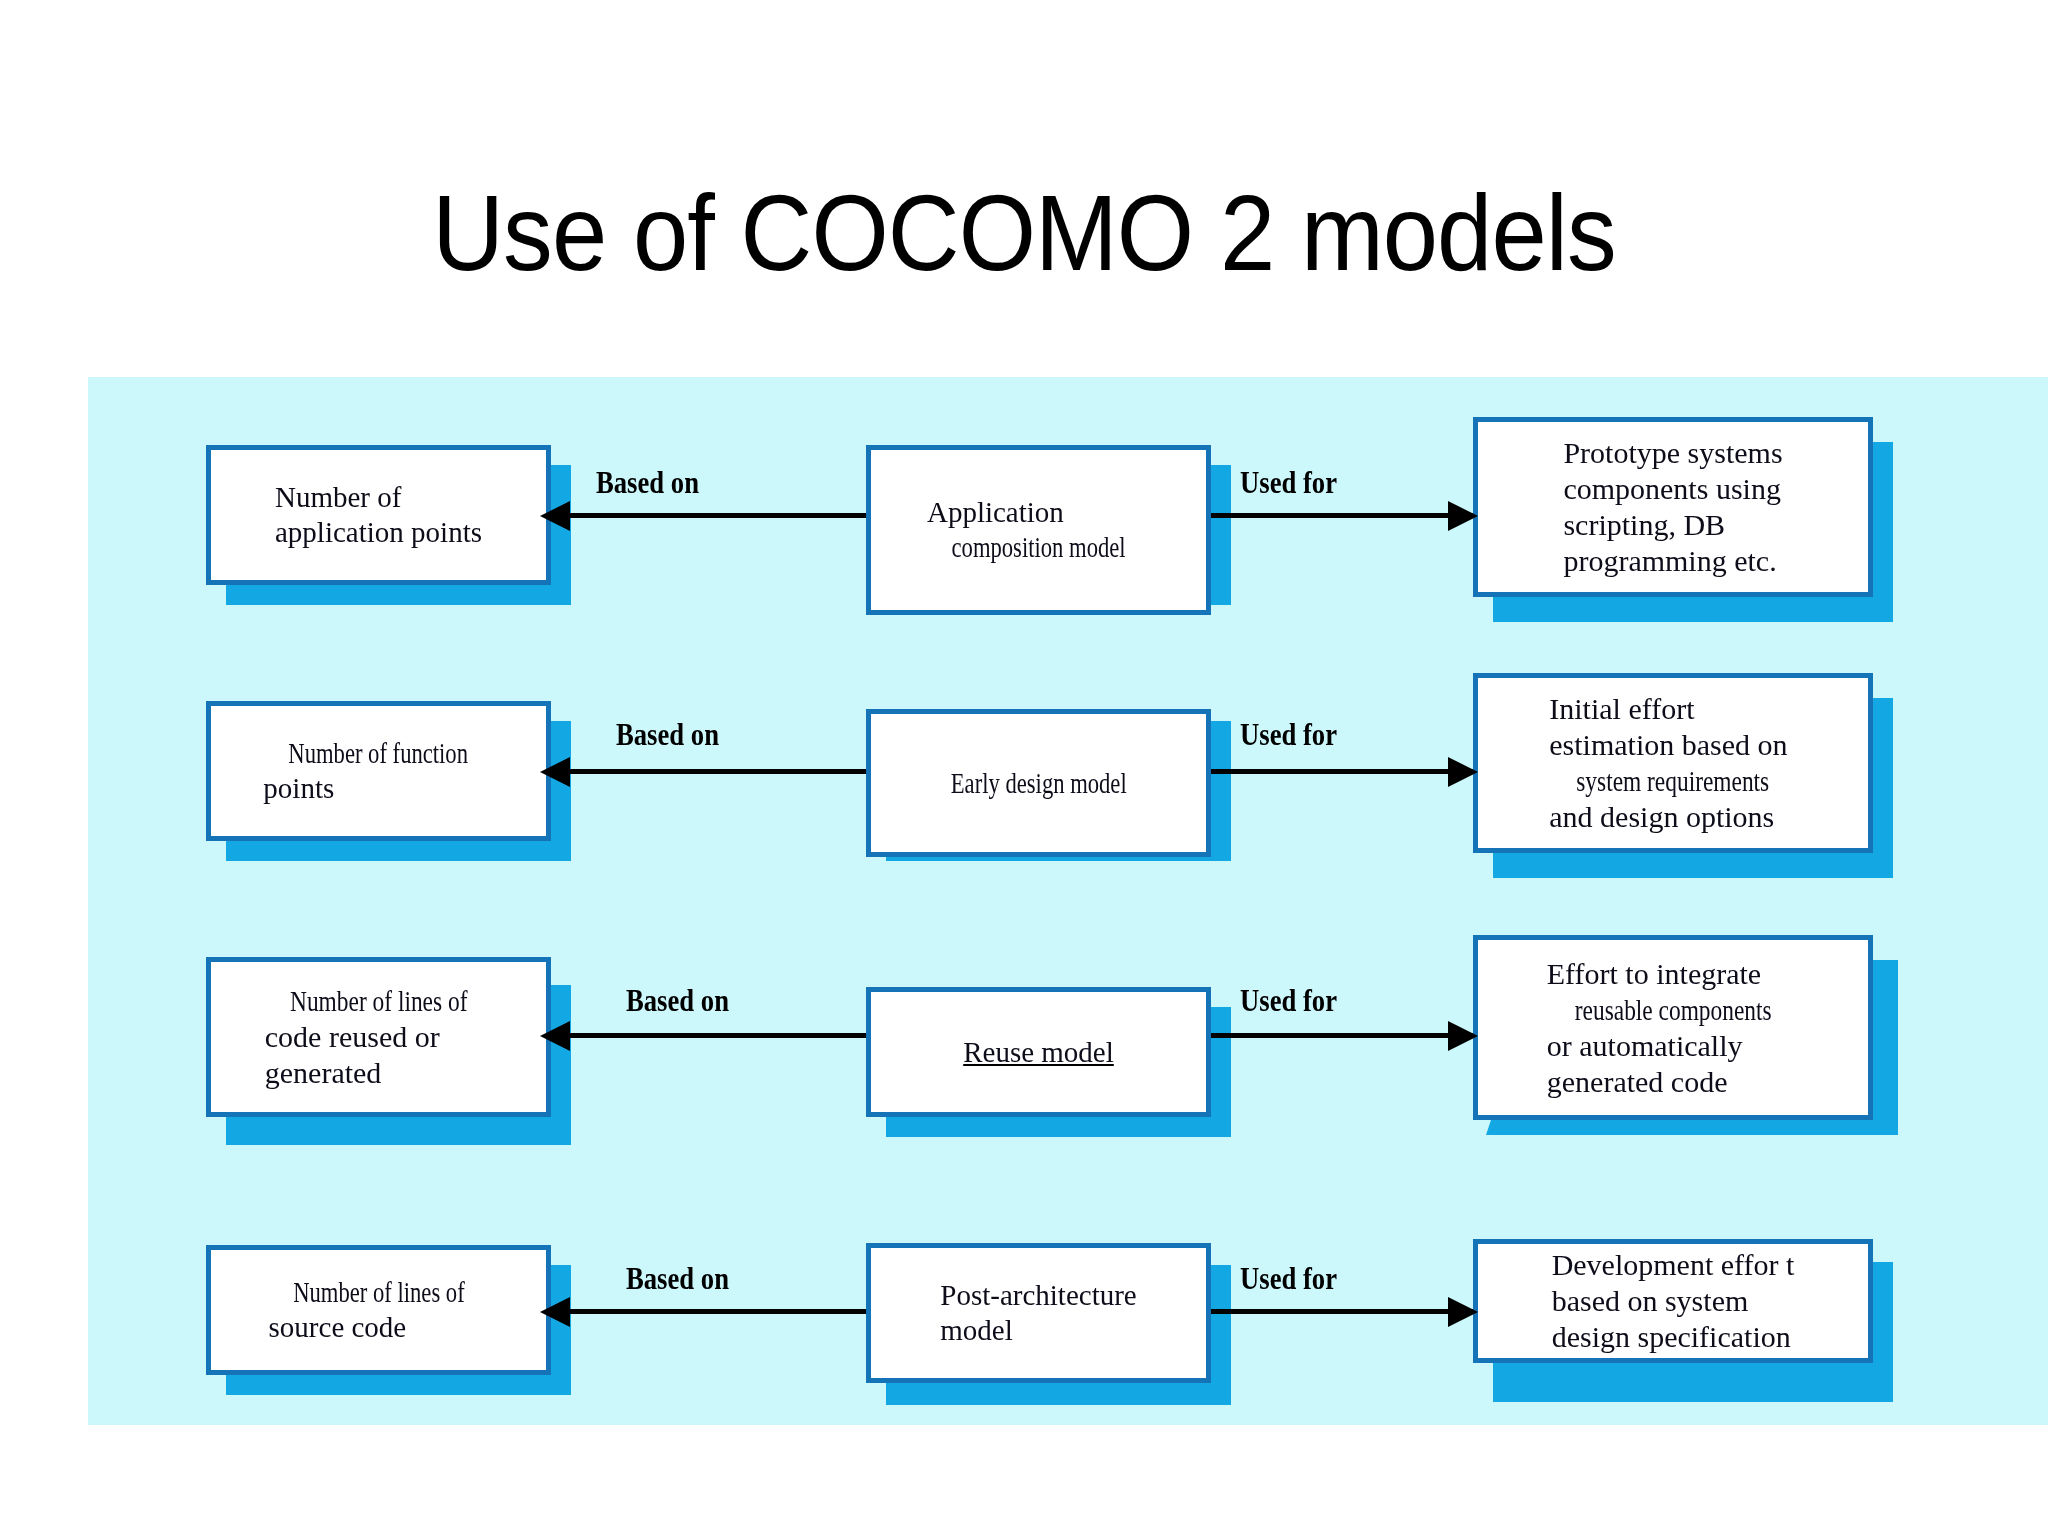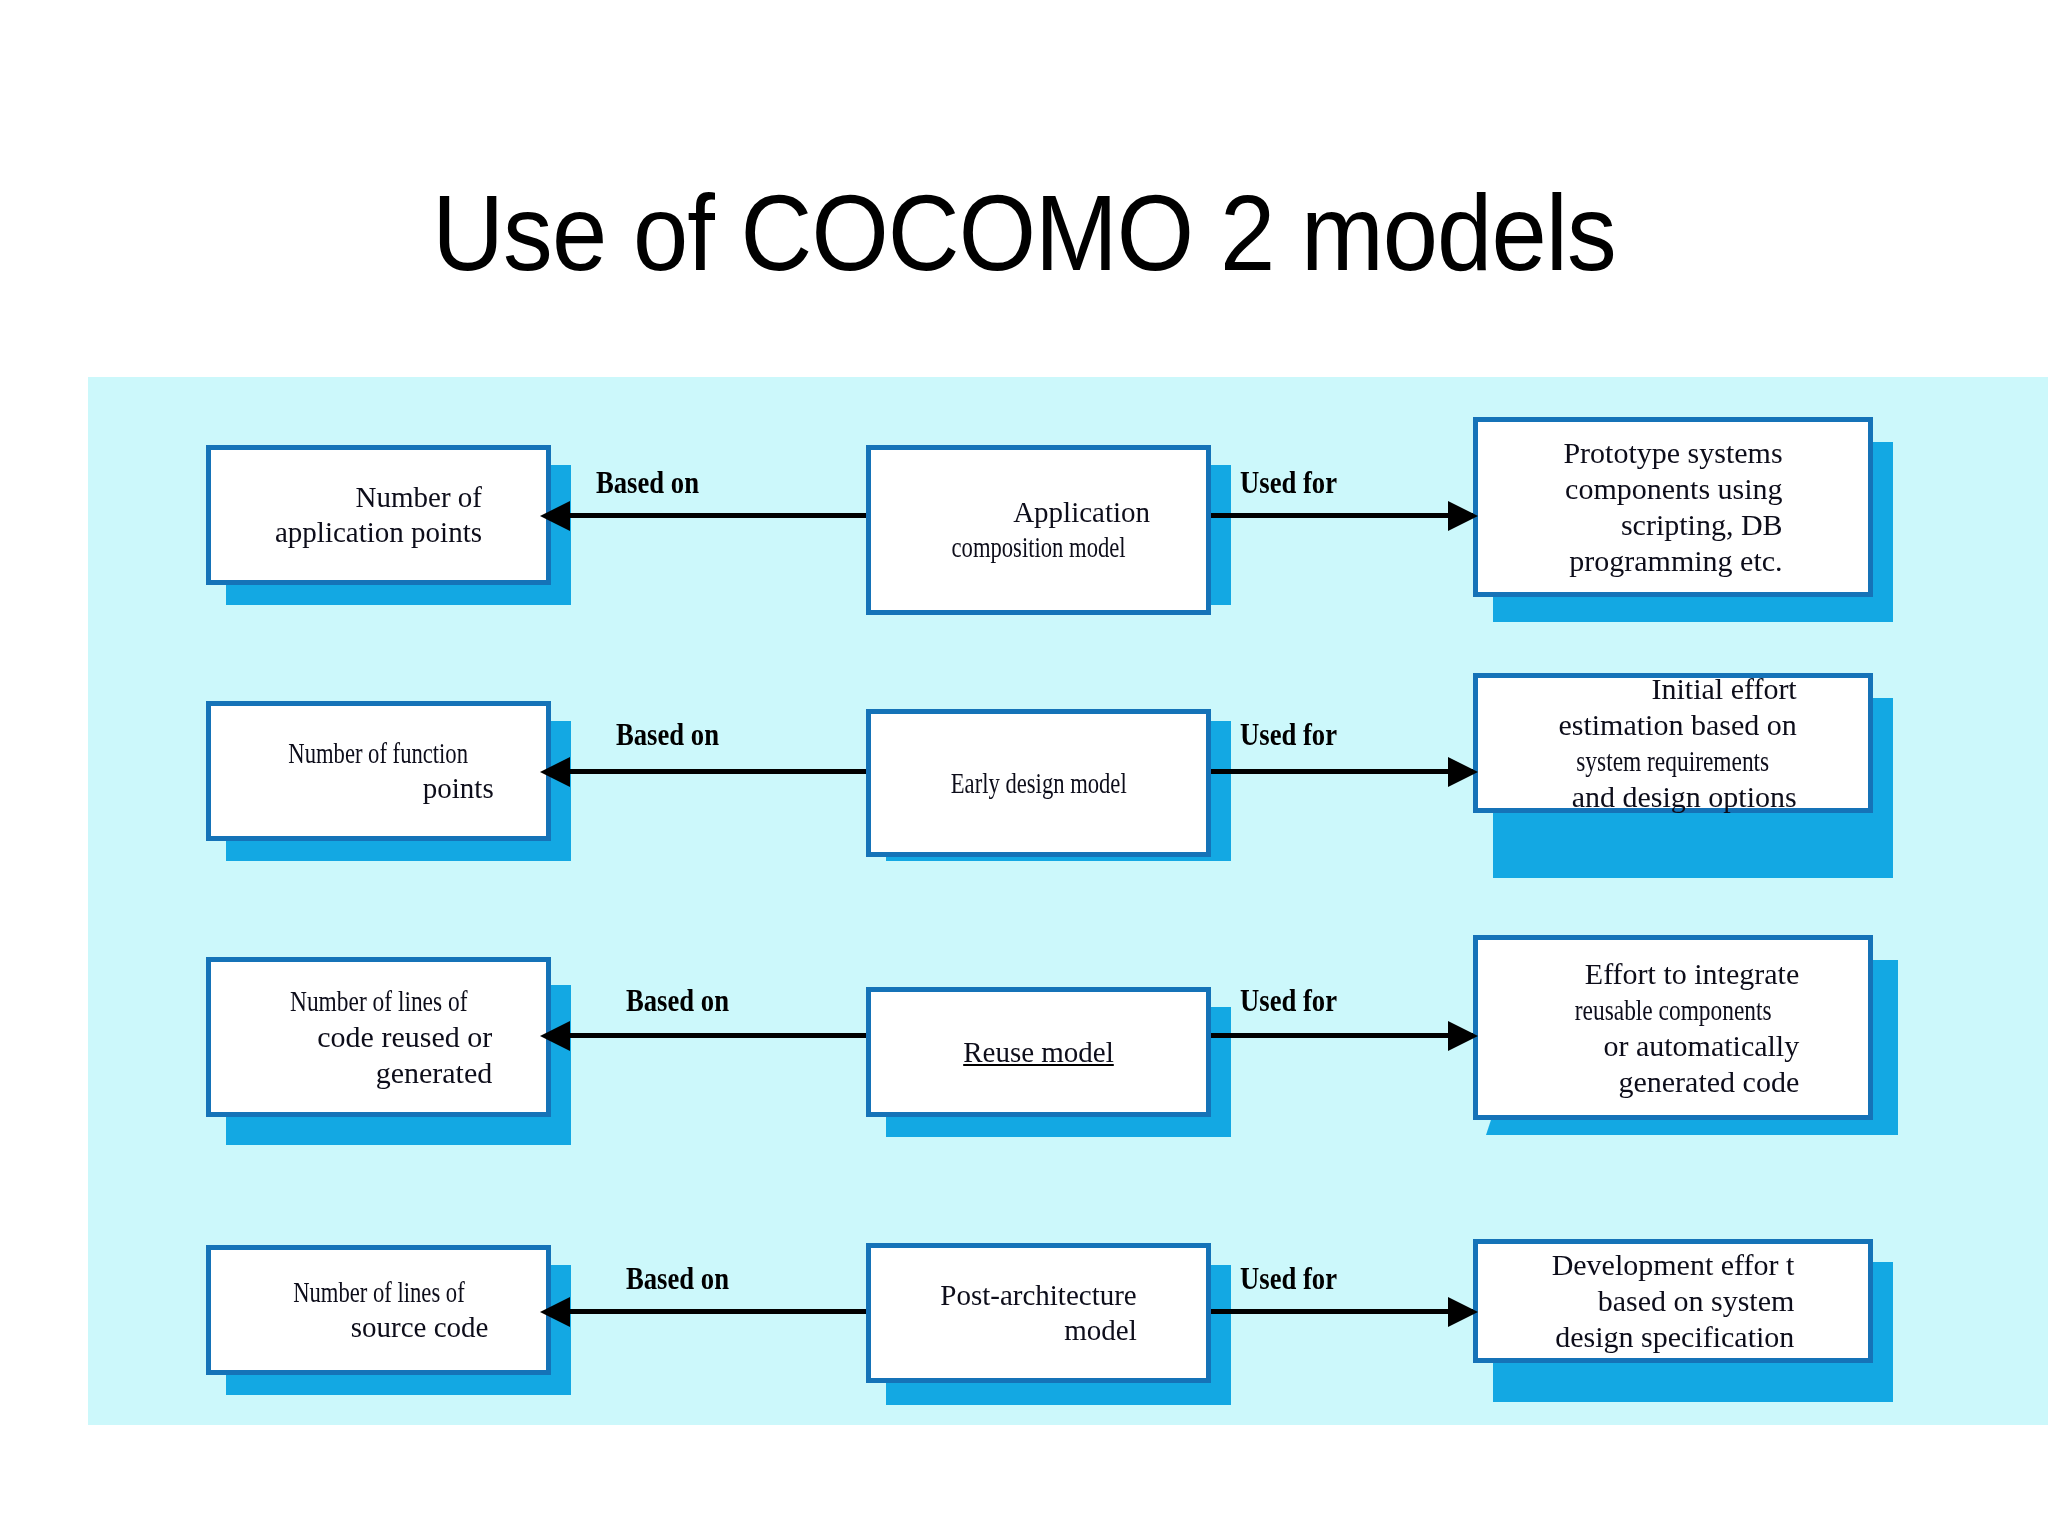--- a/index.html
+++ b/index.html
@@ -58,21 +58,21 @@
     position: absolute;
     box-sizing: border-box;
     background: #ffffff;
     border: 5px solid #1573b8;
     display: flex;
     align-items: center;
     justify-content: center;
     z-index: 3;
   }
   .node-text {
-    text-align: right;
+    text-align: left;
     color: #0d0d1a;
     font-family: "Liberation Serif", serif;
     line-height: 1.20;
     padding: 0 6px;
   }
   
   .shadow {
     position: absolute;
     background: #13a8e3;
     z-index: 1;
@@ -185,21 +185,21 @@
     </div>
 
     <div class="shadow" style="left:798px; top:48px; width:345px; height:140px;"></div>
     <div class="node col-mid" style="top:36px; height:148px;">
       <div class="node-text t-22">
         <span class="squeeze">Early design model</span>
       </div>
     </div>
 
     <div class="shadow" style="left:1405px; top:25px; width:400px; height:180px;"></div>
-    <div class="node col-right" style="top:0px; height:140px;">
+    <div class="node col-right" style="top:0px; height:180px;">
       <div class="node-text t-21">
         <span>Initial effort</span><br>
         <span>estimation based on</span><br>
         <span class="squeeze">system requirements</span><br>
         <span>and design options</span>
       </div>
     </div>
 
     <div class="connector" style="left:470px; top:96px; width:310px;"></div>
     <div class="arrow-head arrow-left" style="left:452px; top:84px;"></div>

